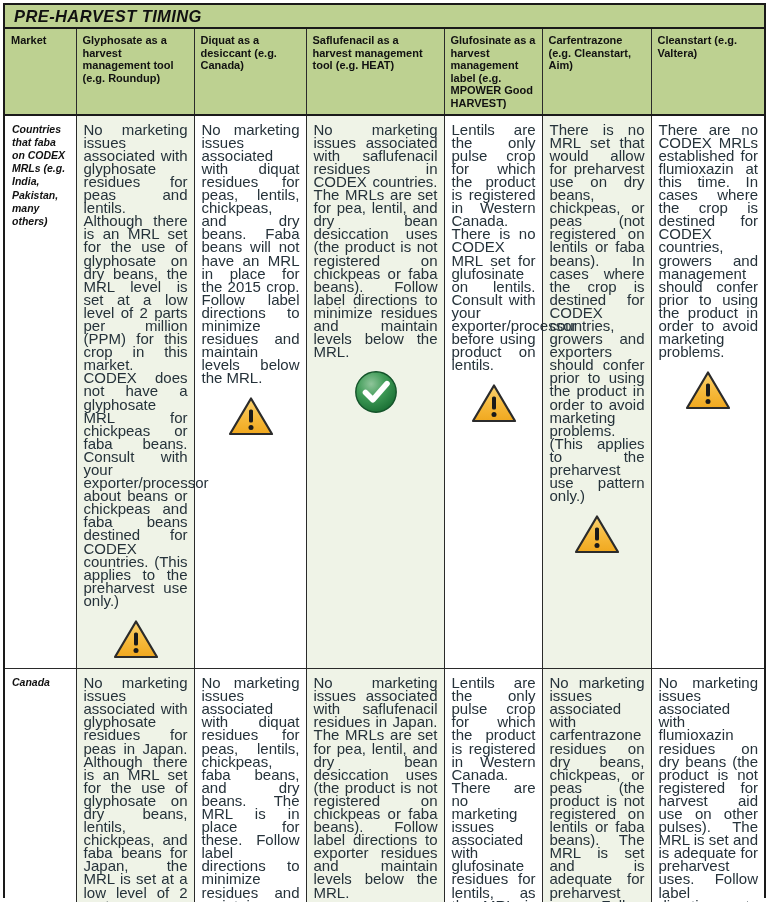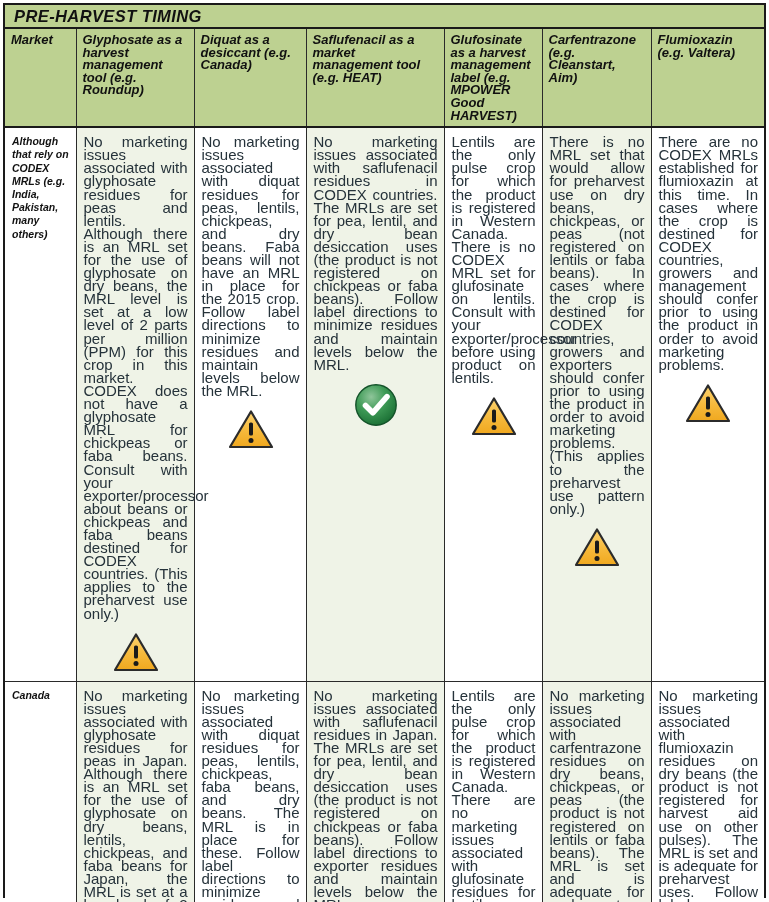--- a/index.html
+++ b/index.html
@@ -71,23 +71,22 @@
   col.c6 { width: 109px; }
   col.c7 { width: 113px; }
 
   
   tr.header-row th {
     background: #bdd191;
     border-bottom: 2px solid #1a1a1a;
     height: 64px;
     padding: 5px 5px 4px 6px;
     text-align: left;
-    font-style: italic;
     font-weight: bold;
-    font-size: 13px;
+    font-size: 11px;
     line-height: 12.6px;
     color: #111111;
   }
 
   
   tr.data-row td {
     border-bottom: 1.5px solid #2a2a2a;
     padding: 7px 6px 8px 7px;
   }
   tr.data-row:last-child td {
@@ -145,31 +144,31 @@
         <col class="c4">
       <col class="c5">
         <col class="c6">
         <col class="c7">
     </colgroup>
     <thead>
       <tr class="header-row">
         <th>Market</th>
         <th>Glyphosate as a harvest management tool (e.g. Roundup)</th>
         <th>Diquat as a desiccant (e.g. Canada)</th>
-        <th>Saflufenacil as a market management tool (e.g. HEAT)</th>
+        <th>Saflufenacil as a harvest management tool (e.g. HEAT)</th>
         <th>Glufosinate as a harvest management label (e.g. MPOWER Good HARVEST)</th>
         <th>Carfentrazone (e.g. Cleanstart, Aim)</th>
-        <th>Flumioxazin (e.g. Valtera)</th>
+        <th>Cleanstart (e.g. Valtera)</th>
       </tr>
     </thead>
     <tbody>
 
       <tr class="data-row row-codex">
         <td class="plain">
-          <div class="market-label">Although that rely on CODEX MRLs (e.g. India, Pakistan, many others)</div>
+          <div class="market-label">Countries that faba on CODEX MRLs (e.g. India, Pakistan, many others)</div>
         </td>
 
         <td class="tint">
           <p class="body-text">No marketing issues associated with glyphosate residues for peas and lentils. Although there is an MRL set for the use of glyphosate on dry beans, the MRL level is set at a low level of 2 parts per million (PPM) for this crop in this market. CODEX does not have a glyphosate MRL for chickpeas or faba beans. Consult with your exporter/processor about beans or chickpeas and faba beans destined for CODEX countries. (This applies to the preharvest use only.)</p>
           <div class="icon-slot">
 <svg class="warn-icon" width="46" height="41" viewBox="0 0 46 41" aria-hidden="true">
   <defs>
     <linearGradient id="wg" x1="0" y1="0" x2="0" y2="1">
       <stop offset="0%" stop-color="#fbd270"></stop>
       <stop offset="55%" stop-color="#f6b93b"></stop>

